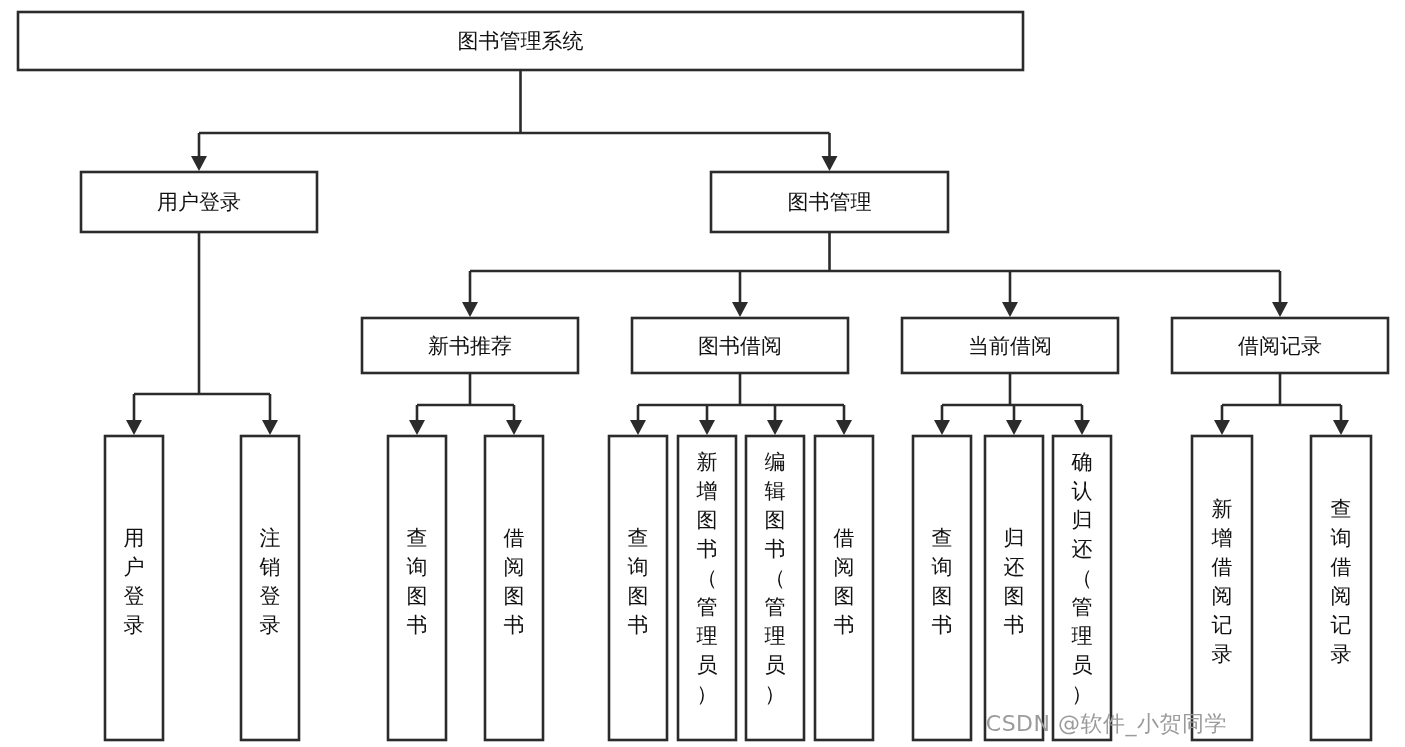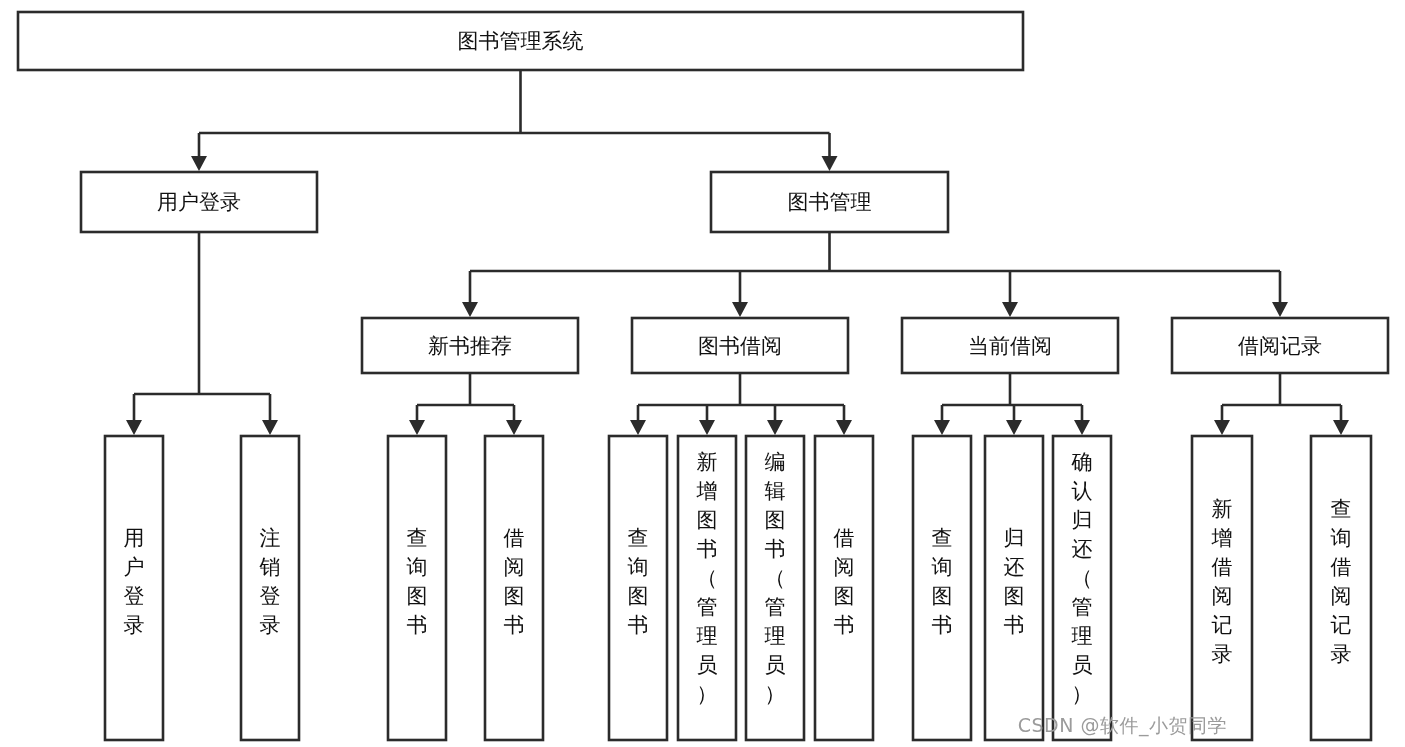--- a/index.html
+++ b/index.html
@@ -41,21 +41,21 @@
   }
   .arrow-head {
     fill: #2b2b2b;
     stroke: none;
   }
   .watermark-text {
     position: absolute;
     right: 8px;
     bottom: 8px;
     font-family: "DejaVu Sans", "Liberation Sans", sans-serif;
-    font-size: 19px;
+    font-size: 22px;
     color: #9b9b9b;
     white-space: nowrap;
     letter-spacing: 0.5px;
   }
 </style>
 </head>
 <body>
 
 <div id="diagram-root">
   <svg id="flowchart" viewBox="0 0 1405 747" xmlns="http://www.w3.org/2000/svg">

